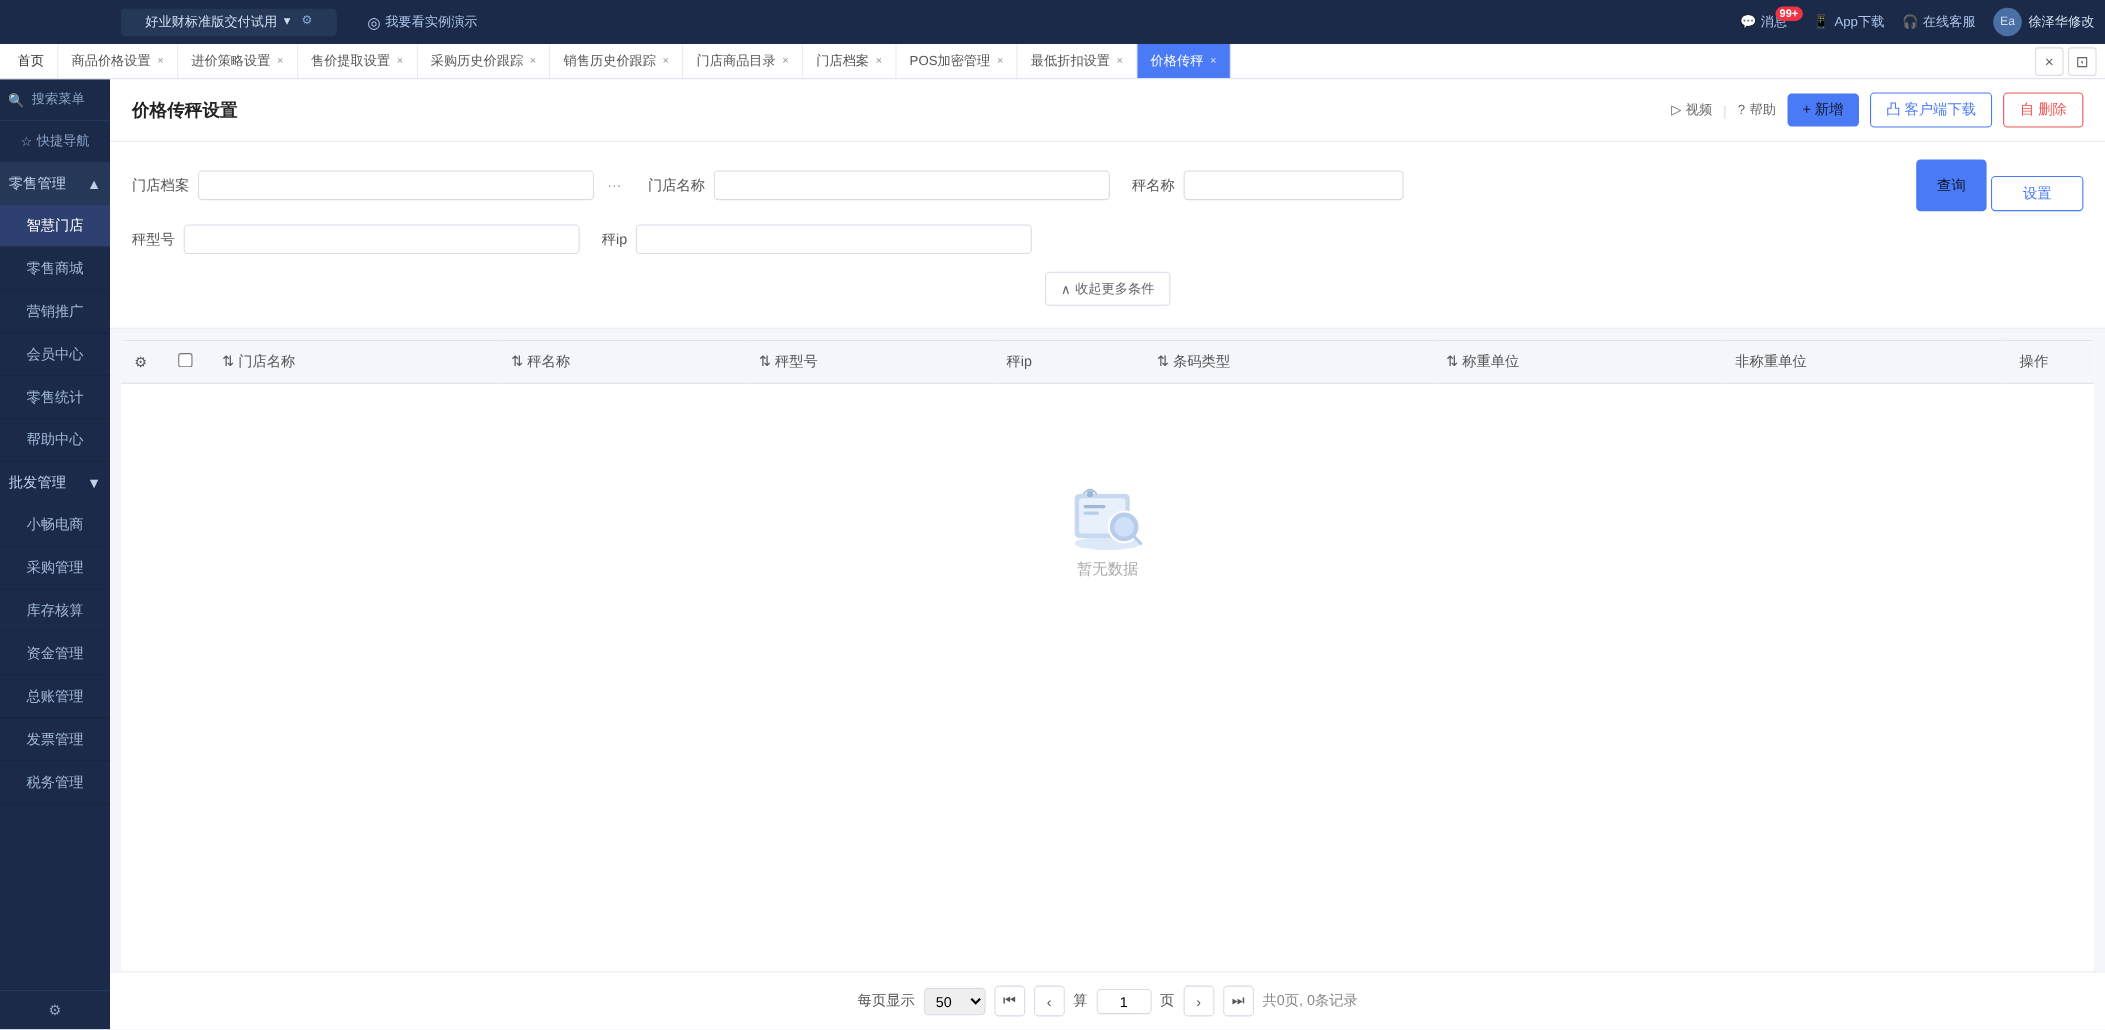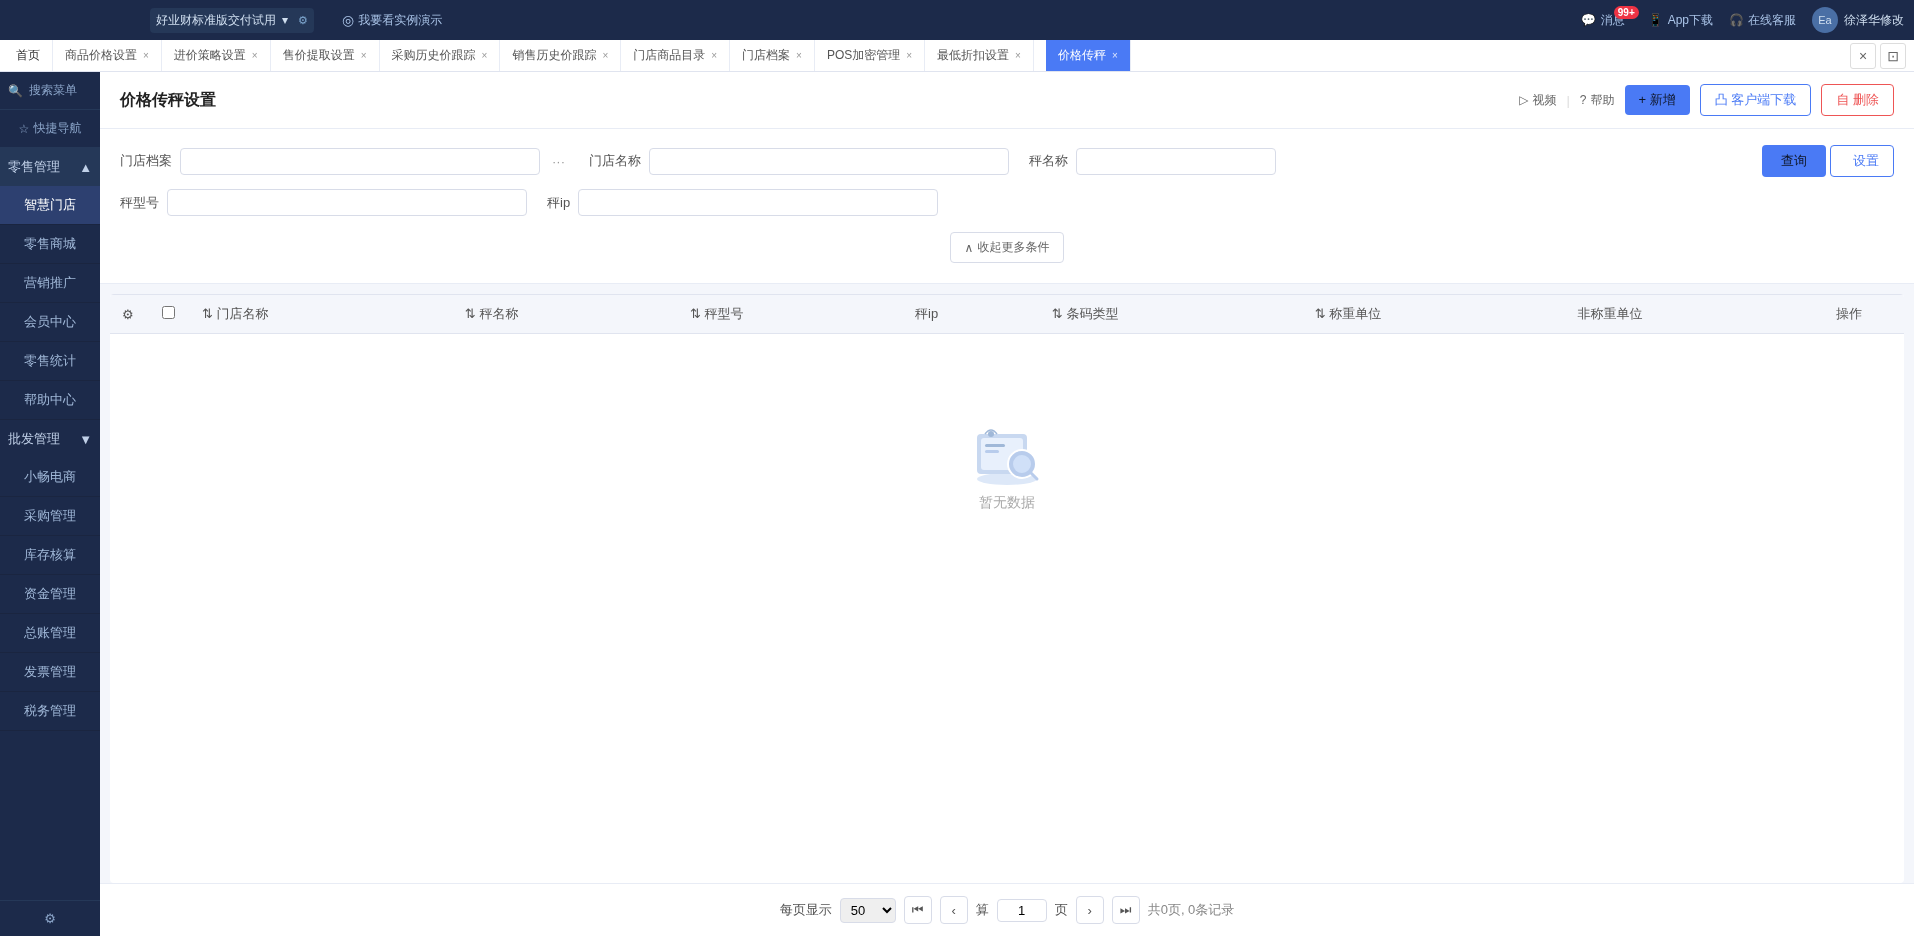--- a/index.html
+++ b/index.html
@@ -11,41 +11,41 @@
     
     .top-bar {
       display: flex; align-items: center; background: #1c2a4a; color: #fff;
       height: 40px; padding: 0 10px; flex-shrink: 0; justify-content: space-between;
     }
     .top-bar-left { display: flex; align-items: center; gap: 20px; }
     .app-logo { display: flex; flex-direction: column; align-items: center; justify-content: center; width: 80px; }
     .app-logo-text { font-size: 11px; color: #aac4e8; line-height: 1.2; }
     .app-logo-badge { font-size: 9px; color: #7fa8d0; margin-top: 48px; }
     .version-selector {
-      display: flex; align-items: center; background: #253858; border-radius: 4px;
-      padding: 4px 6px; gap: 6px; cursor: pointer; font-size: 12px; color: #d0dff0; margin-left: 40px;
+      display: flex; align-items: flex-start; background: #253858; border-radius: 4px;
+      padding: 4px 22px; gap: 6px; cursor: pointer; font-size: 12px; color: #d0dff0;
     }
     .demo-btn { display: flex; align-items: center; gap: 4px; font-size: 12px; color: #aac4e8; cursor: pointer; padding: 4px 8px; }
     .top-bar-right { display: flex; align-items: center; gap: 16px; }
     .top-bar-action { display: flex; align-items: center; gap: 4px; font-size: 12px; color: #aac4e8; cursor: pointer; position: relative; }
     .badge { background: #e34; color: #fff; border-radius: 8px; font-size: 10px; padding: 1px 4px; position: absolute; top: -6px; right: -6px; font-weight: bold; }
     .user-info { display: flex; align-items: center; gap: 6px; font-size: 12px; color: #d0dff0; }
     .user-avatar { width: 26px; height: 26px; background: #4a6fa5; border-radius: 50%; display: flex; align-items: center; justify-content: center; font-size: 11px; }
 
     
     .nav-tabs-bar {
       display: flex; align-items: center; background: #fff; border-bottom: 1px solid #e0e4ef;
       height: 32px; padding: 0 0 0 4px; flex-shrink: 0; overflow: hidden;
     }
     .nav-tab {
       display: flex; align-items: center; padding: 0 12px; height: 36px; font-size: 12px;
       color: #555; cursor: pointer; border-right: 1px solid #e8ecf5; white-space: nowrap;
       gap: 4px; flex-shrink: 0;
     }
-    .nav-tab.active { background: #4a7af5; color: #fff; margin-left: 12px; }
+    .nav-tab.active { background: #4a7af5; color: #fff; }
     .nav-tab .close-x { font-size: 10px; color: #999; margin-left: 2px; }
     .nav-tab.active .close-x { color: rgba(255,255,255,0.8); }
     .nav-tab.home { font-weight: 500; color: #333; }
     .tab-controls { margin-left: auto; display: flex; align-items: center; padding: 0 8px; gap: 4px; }
     .tab-ctrl-btn { width: 26px; height: 26px; display: flex; align-items: center; justify-content: center; cursor: pointer; border: 1px solid #ddd; background: #fff; border-radius: 3px; font-size: 14px; color: #666; }
 
     
     .main-area { display: flex; flex: 1; overflow: hidden; }
 
     
@@ -331,21 +331,21 @@
             <input class="filter-input filter-input-wide" type="text" style="">
           </div>
           <div class="filter-item">
             <span class="filter-label">秤名称</span>
             <input class="filter-input" type="text" style="">
           </div>
           <div style="display:flex; gap:4px; margin-left:auto;">
             <button class="btn btn-primary" style="width:64px; justify-content:center;">
               <span>查询</span>
             </button>
-            <button class="btn btn-outline" style="width:64px; justify-content:flex-end;">
+            <button class="btn btn-outline" style="width:84px; justify-content:center;margin-top:15px;">
               <span>设置</span>
             </button>
           </div>
         </div>
         <div class="filter-row">
           <div class="filter-item">
             <span class="filter-label">秤型号</span>
             <input class="filter-input filter-input-wide" type="text" style="">
           </div>
           <div class="filter-item">

